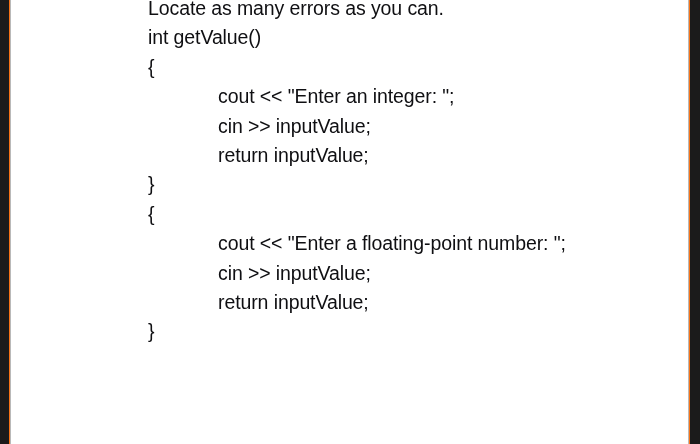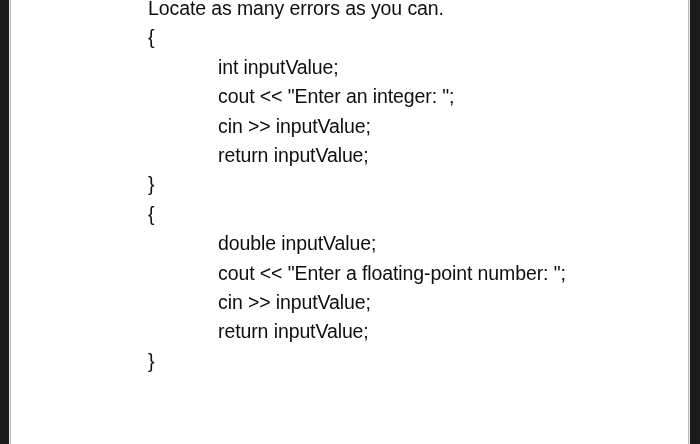--- a/index.html
+++ b/index.html
@@ -11,21 +11,21 @@
     width: 700px;
     height: 444px;
     overflow: hidden;
     font-family: "Liberation Sans", sans-serif;
   }
 
   .page {
     position: relative;
     width: 700px;
     height: 444px;
-    background: #e5e5e5;
+    background: #f97316;
     box-sizing: border-box;
   }
 
   
   .edge-band {
     position: absolute;
     top: 0;
     bottom: 0;
     background: #1b1b1b;
   }
@@ -78,28 +78,27 @@
 <body>
 
 <div class="page">
 
   <div class="edge-band left"></div>
   <div class="edge-rule left"></div>
 
   <div class="sheet">
     <div class="code-block">
         <div class="code-line">Locate as many errors as you can.</div>
+        <div class="code-line">int getValue()</div>
         <div class="code-line">{</div>
-        <div class="code-line indent">int inputValue;</div>
         <div class="code-line indent">cout &lt;&lt; "Enter an integer: ";</div>
         <div class="code-line indent">cin &gt;&gt; inputValue;</div>
         <div class="code-line indent">return inputValue;</div>
         <div class="code-line">}</div>
         <div class="code-line">{</div>
-        <div class="code-line indent">double inputValue;</div>
         <div class="code-line indent">cout &lt;&lt; "Enter a floating-point number: ";</div>
         <div class="code-line indent">cin &gt;&gt; inputValue;</div>
         <div class="code-line indent">return inputValue;</div>
         <div class="code-line">}</div>
       </div>
   </div>
 
   <div class="edge-rule right"></div>
   <div class="edge-band right"></div>
 

